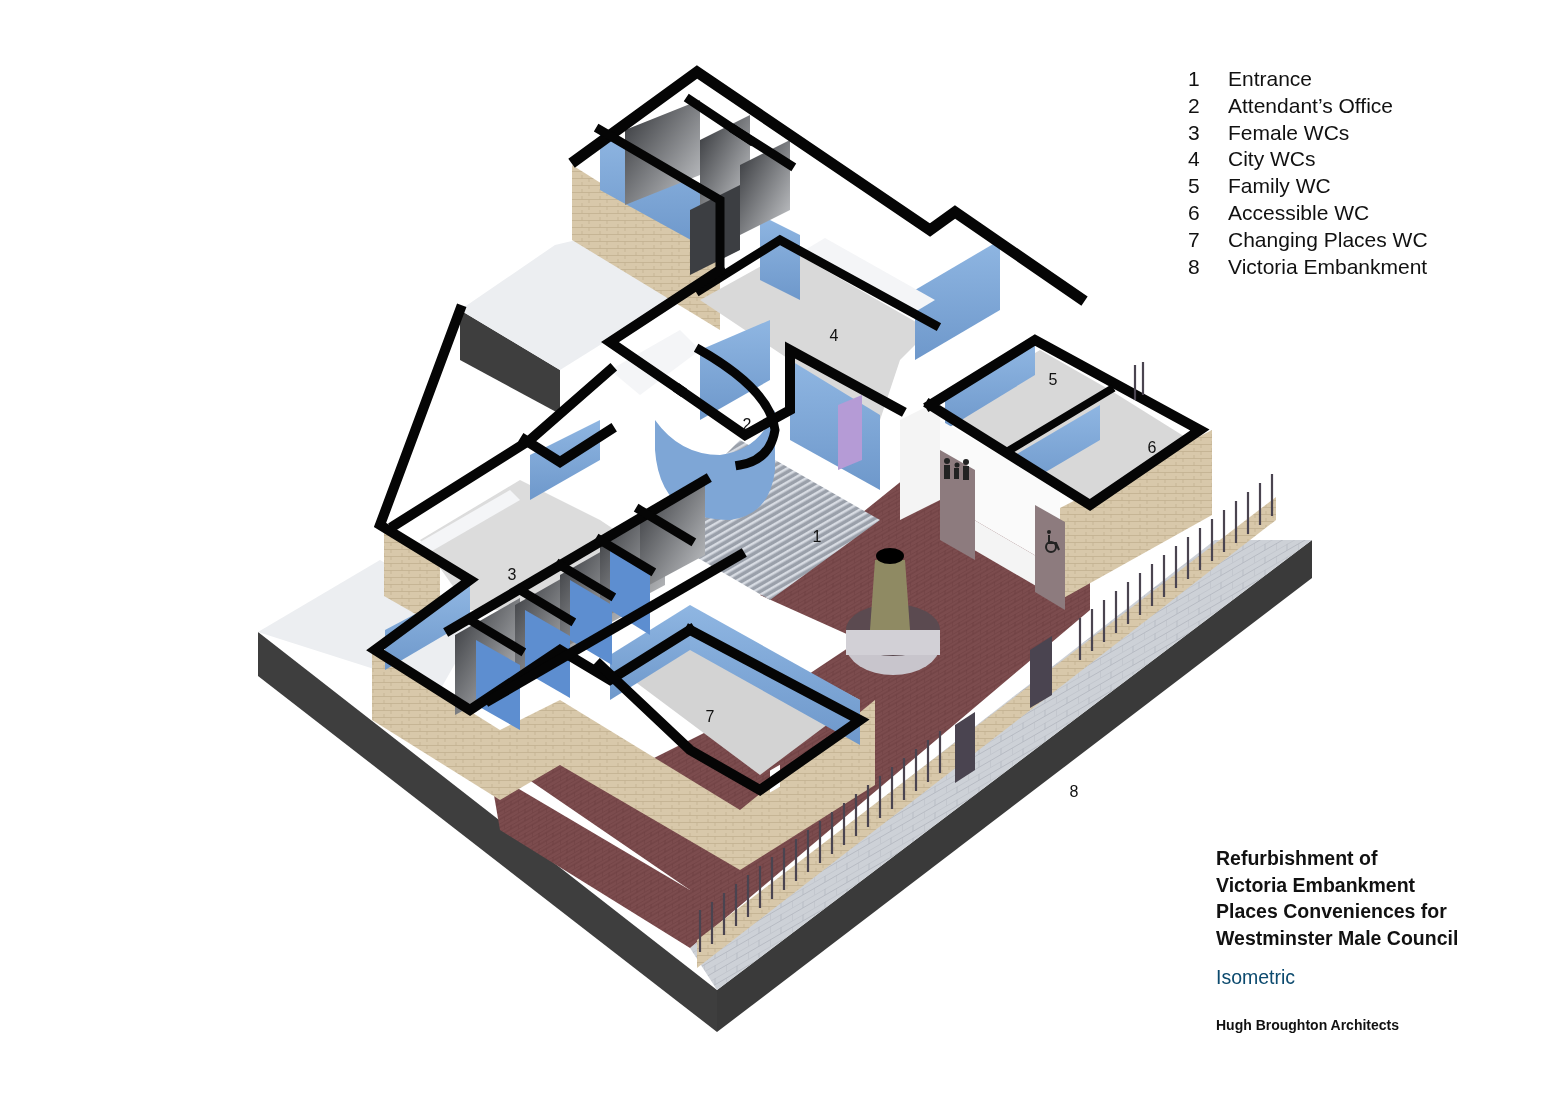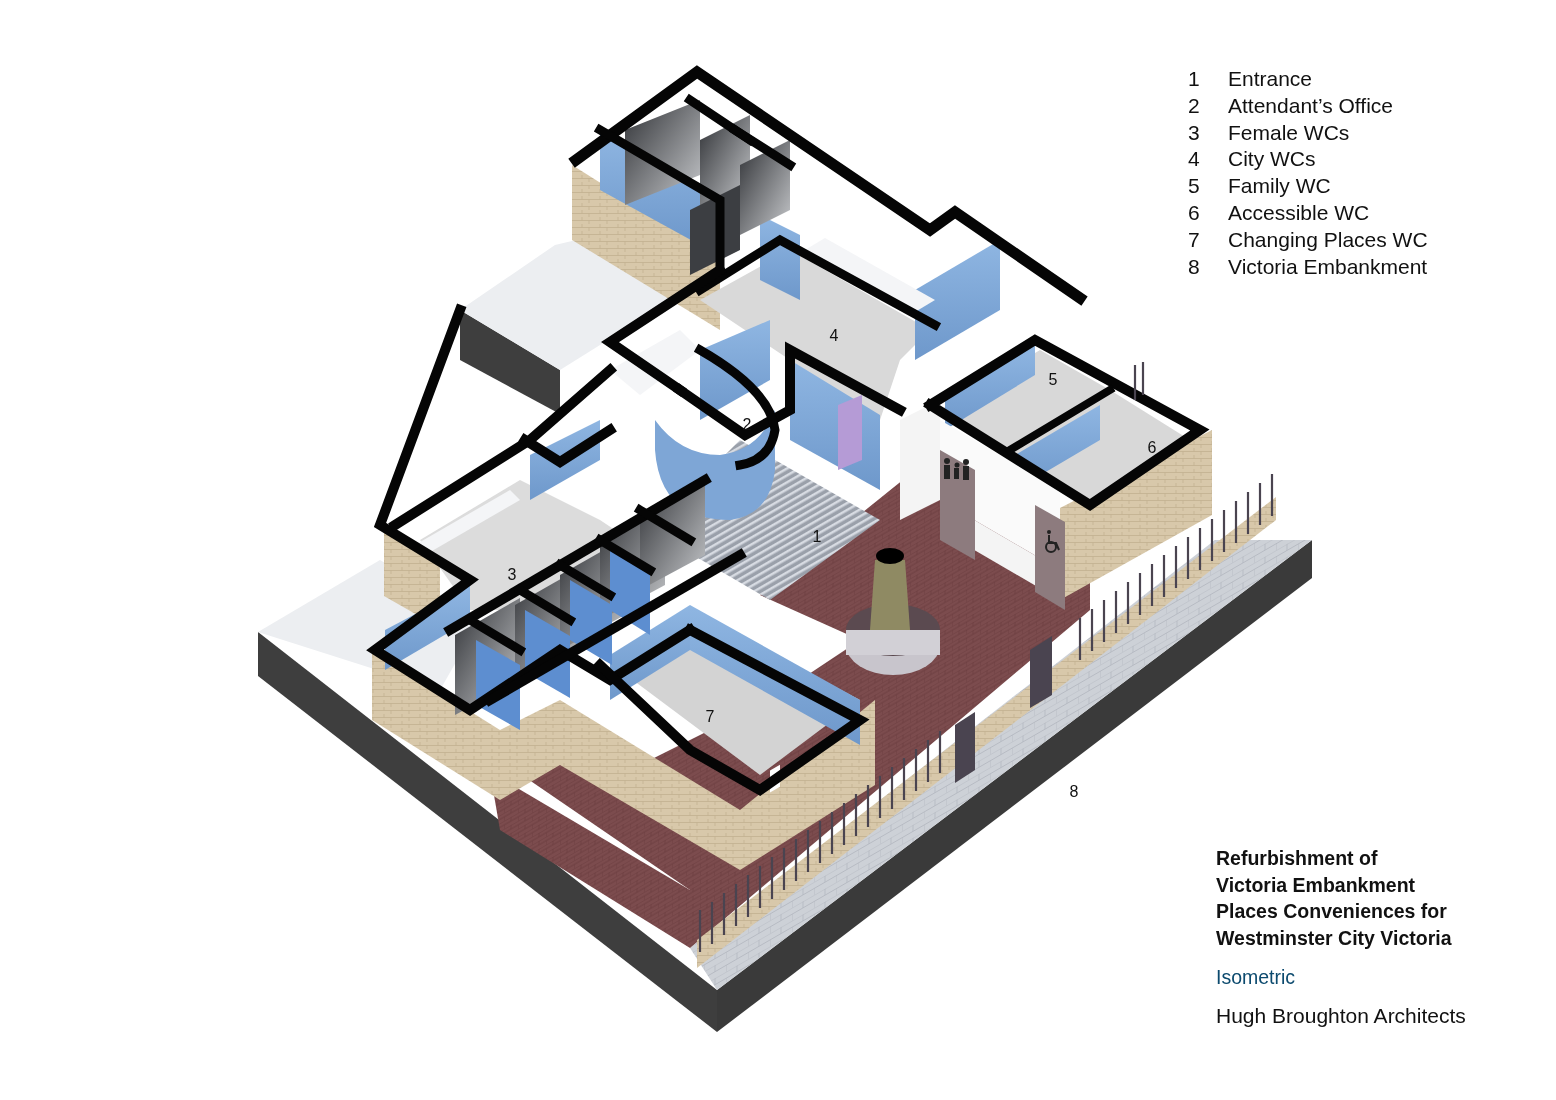--- a/index.html
+++ b/index.html
@@ -5,21 +5,21 @@
   html, body { margin: 0; padding: 0; background: #ffffff; }
   body { width: 1556px; height: 1100px; position: relative; overflow: hidden;
          font-family: "Liberation Sans", sans-serif; color: #111; }
   #drawing { position: absolute; left: 0; top: 0; width: 1556px; height: 1100px; }
   .legend { position: absolute; left: 1188px; top: 66px; font-size: 21px; line-height: 26.8px; }
   .legend-row { display: flex; }
   .legend-num { width: 40px; }
   .title-block { position: absolute; left: 1216px; top: 845px; }
   .project-title { font-size: 19.5px; font-weight: bold; line-height: 26.5px; margin: 0; }
   .drawing-type { font-size: 19.5px; line-height: 26px; margin-top: 13px; color: #0c4a6e; font-weight: normal; }
-  .practice { font-size: 21px; font-weight: normal; margin-top: 14px; }
+  .practice { font-size: 14px; font-weight: bold; margin-top: 27px; }
   .room-label { position: absolute; font-size: 16px; color: #111; transform: translate(-50%, -50%); }
 </style>
 </head>
 <body>
 
 <svg id="drawing" viewBox="0 0 1556 1100" xmlns="http://www.w3.org/2000/svg">
   <defs>
     <pattern id="brick" width="14" height="8" patternUnits="userSpaceOnUse" patternTransform="skewY(-30)">
       <rect width="14" height="8" fill="#7c4c4e"></rect>
       <path d="M0 0H14M0 4H14M7 0V4M0 4V8" stroke="#6a3d40" stroke-width="0.8"></path>
@@ -269,16 +269,16 @@
   <div class="legend-row">
       <span class="legend-num">8</span>
       <span>Victoria Embankment</span>
     </div>
 </div>
 
 <div class="title-block">
   <div class="project-title">Refurbishment of</div>
   <div class="project-title">Victoria Embankment</div>
   <div class="project-title">Places Conveniences for</div>
-  <div class="project-title">Westminster City Victoria</div>
+  <div class="project-title">Westminster Male Council</div>
   <div class="drawing-type">Isometric</div>
   <div class="practice">Hugh Broughton Architects</div>
 </div>
 
 </body></html>

